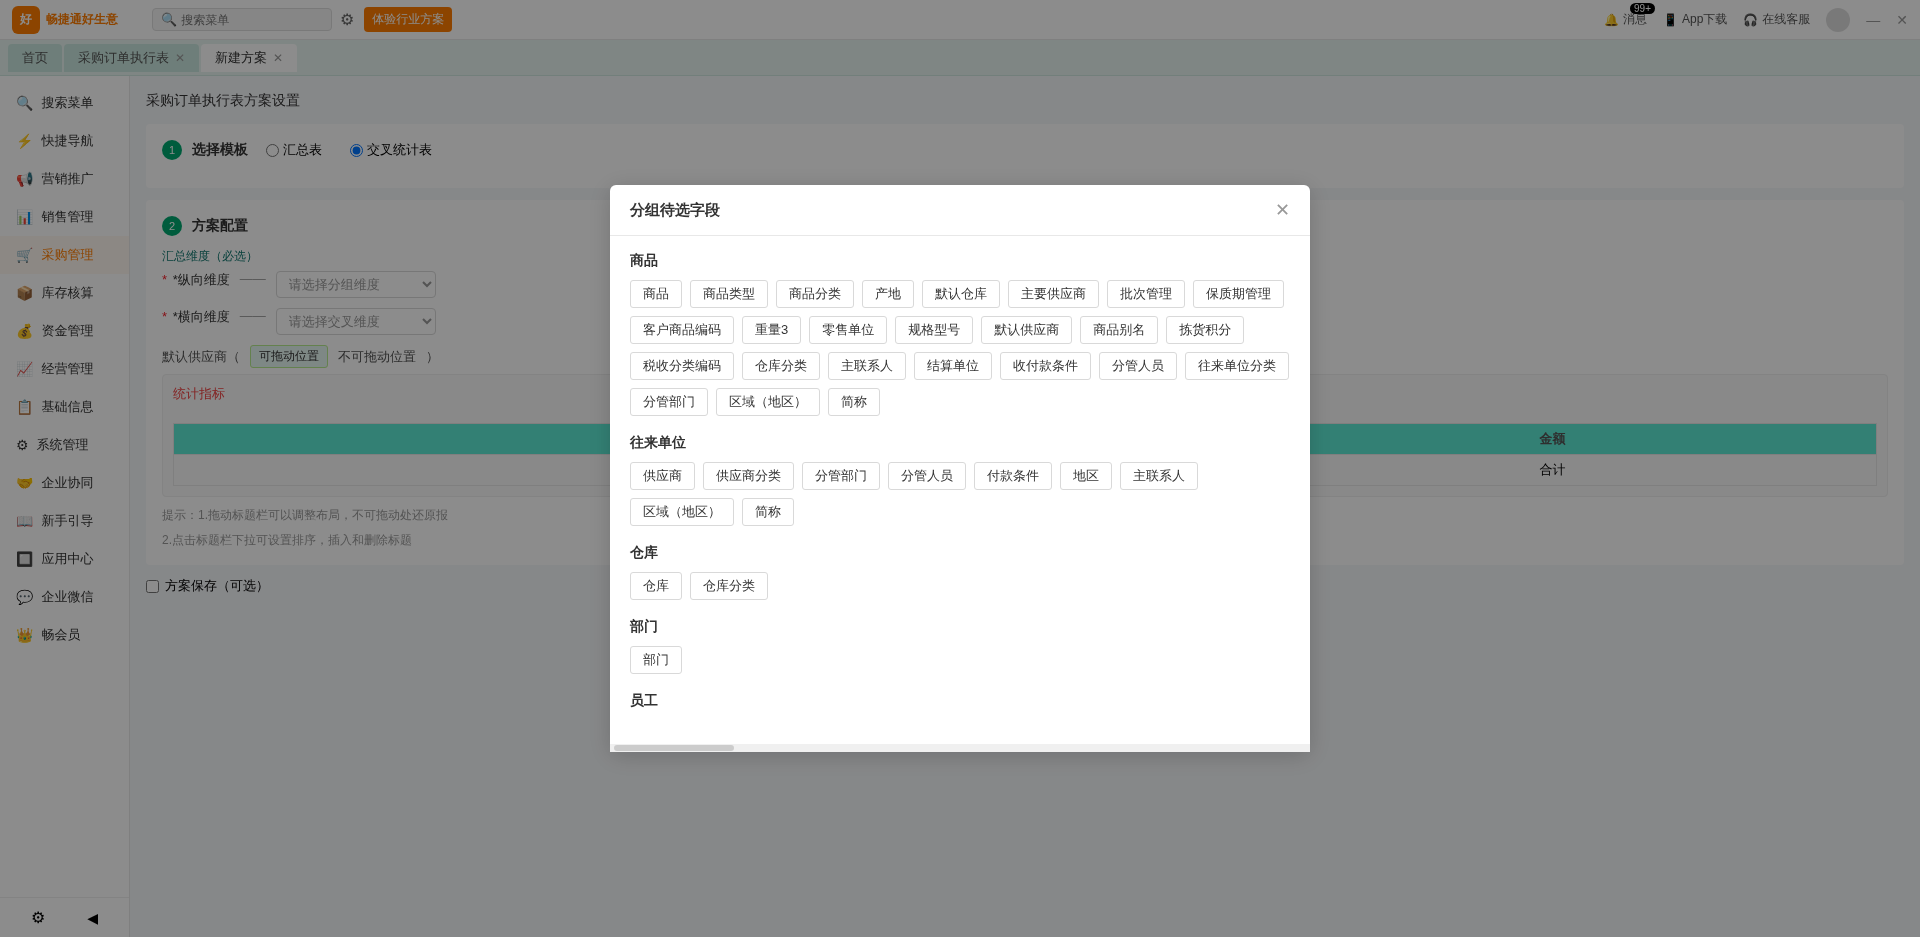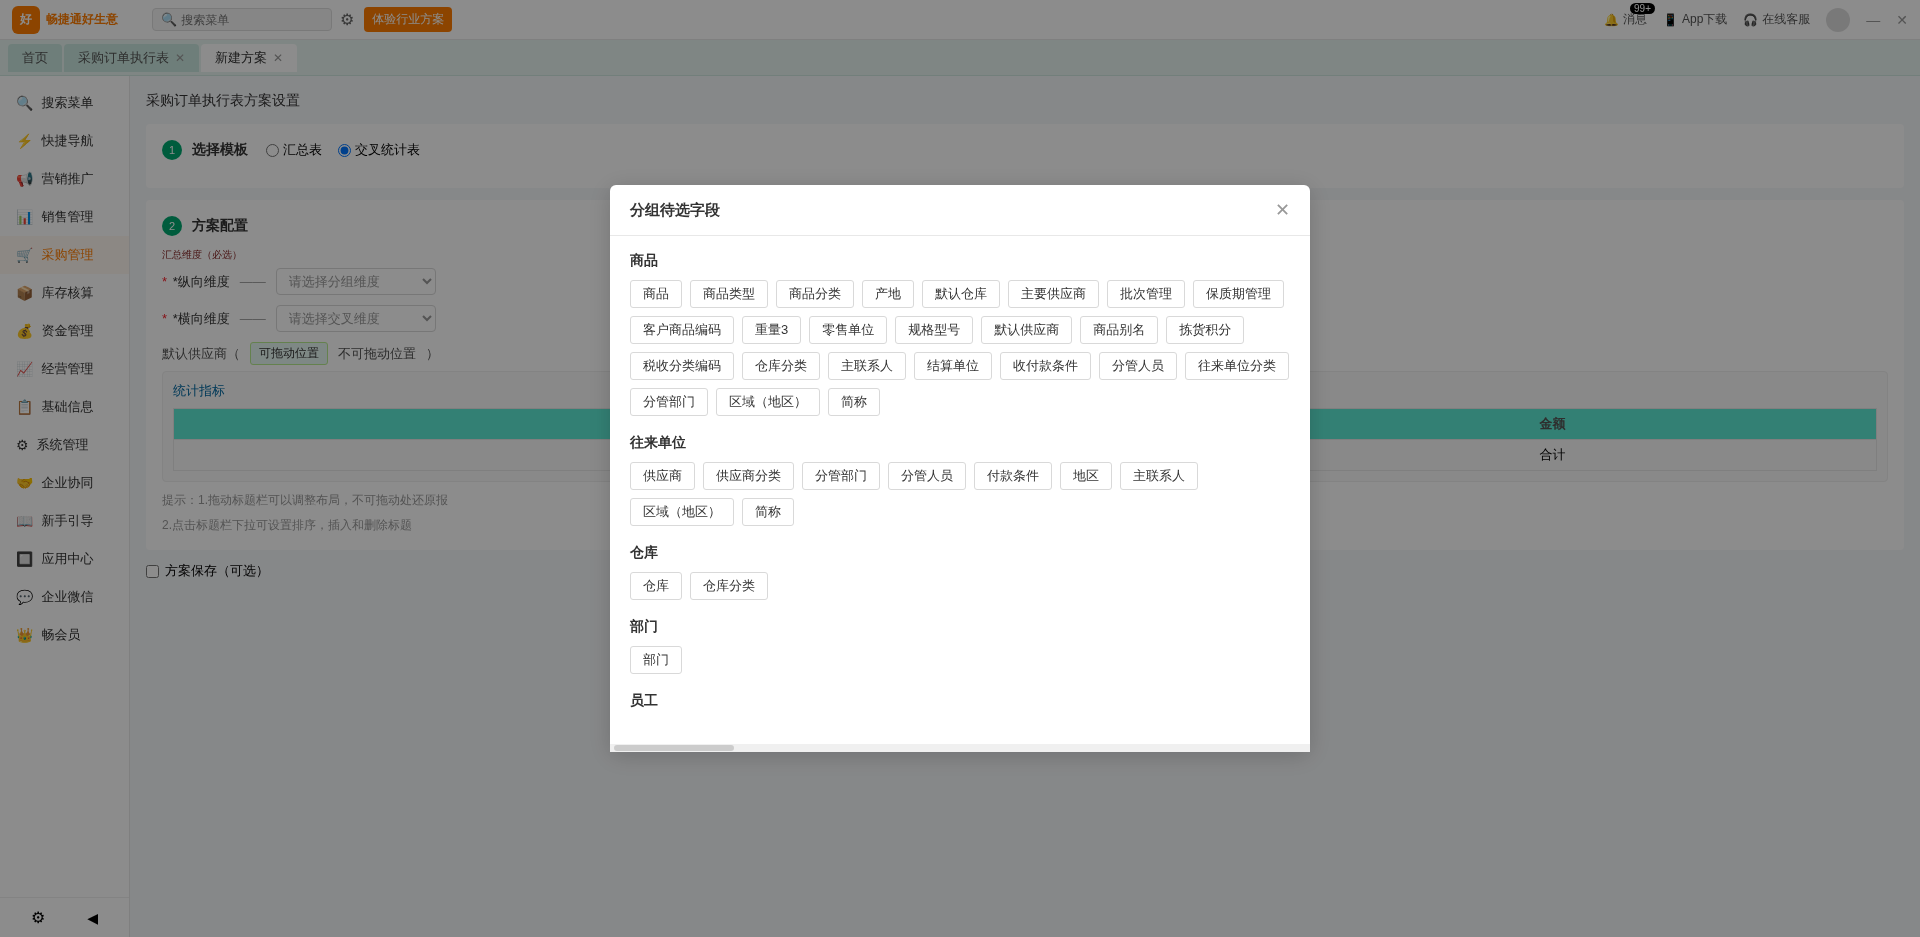--- a/index.html
+++ b/index.html
@@ -132,39 +132,39 @@
       display: flex; align-items: center; gap: 10px;
       margin-bottom: 12px;
     }
     .step-num {
       width: 20px; height: 20px;
       background: #00a870; color: #fff;
       border-radius: 50%; font-size: 11px;
       display: flex; align-items: center; justify-content: center;
     }
     .step-title { font-size: 14px; font-weight: bold; color: #333; }
-    .radio-group { display: flex; gap: 16px; align-items: center; margin-left: 8px; }
+    .radio-group { display: flex; gap: 28px; align-items: center; margin-left: 8px; }
     .radio-item { display: flex; align-items: center; gap: 4px; font-size: 13px; cursor: pointer; }
     .radio-item input { cursor: pointer; }
-    .form-row { display: flex; align-items: center; gap: 10px; margin-bottom: 10px; }
+    .form-row { display: flex; align-items: flex-start; gap: 10px; margin-bottom: 10px; }
     .form-label { font-size: 13px; color: #333; white-space: nowrap; }
     .required { color: #f5222d; margin-right: 2px; }
     .form-select {
       border: 1px solid #d9d9d9; border-radius: 4px;
       padding: 4px 8px; font-size: 13px; color: #999;
       background: #fff; min-width: 160px;
     }
     .dash { color: #999; }
-    .sub-label { font-size: 10px; color: #7f1d1d; margin-bottom: 6px; }
+    .sub-label { font-size: 12px; color: #0f766e; margin-bottom: 6px; }
     .indicator-area {
       background: #f9f9f9; border: 1px solid #eee;
       border-radius: 4px; padding: 10px;
       margin-bottom: 10px;
     }
-    .indicator-header { font-size: 13px; color: #0369a1; margin-bottom: 8px; }
+    .indicator-header { font-size: 13px; color: #ef4444; margin-bottom: 20px; }
     .indicator-table {
       width: 100%; border-collapse: collapse; font-size: 13px;
     }
     .indicator-table th, .indicator-table td {
       border: 1px solid #e8e8e8; padding: 6px 10px; text-align: center;
     }
     .indicator-table th { background: #5eead4; color: #555; }
     .template-config { margin-bottom: 8px; }
     .config-row { display: flex; gap: 10px; align-items: center; font-size: 13px; color: #555; margin-bottom: 6px; }
     .config-tag {

